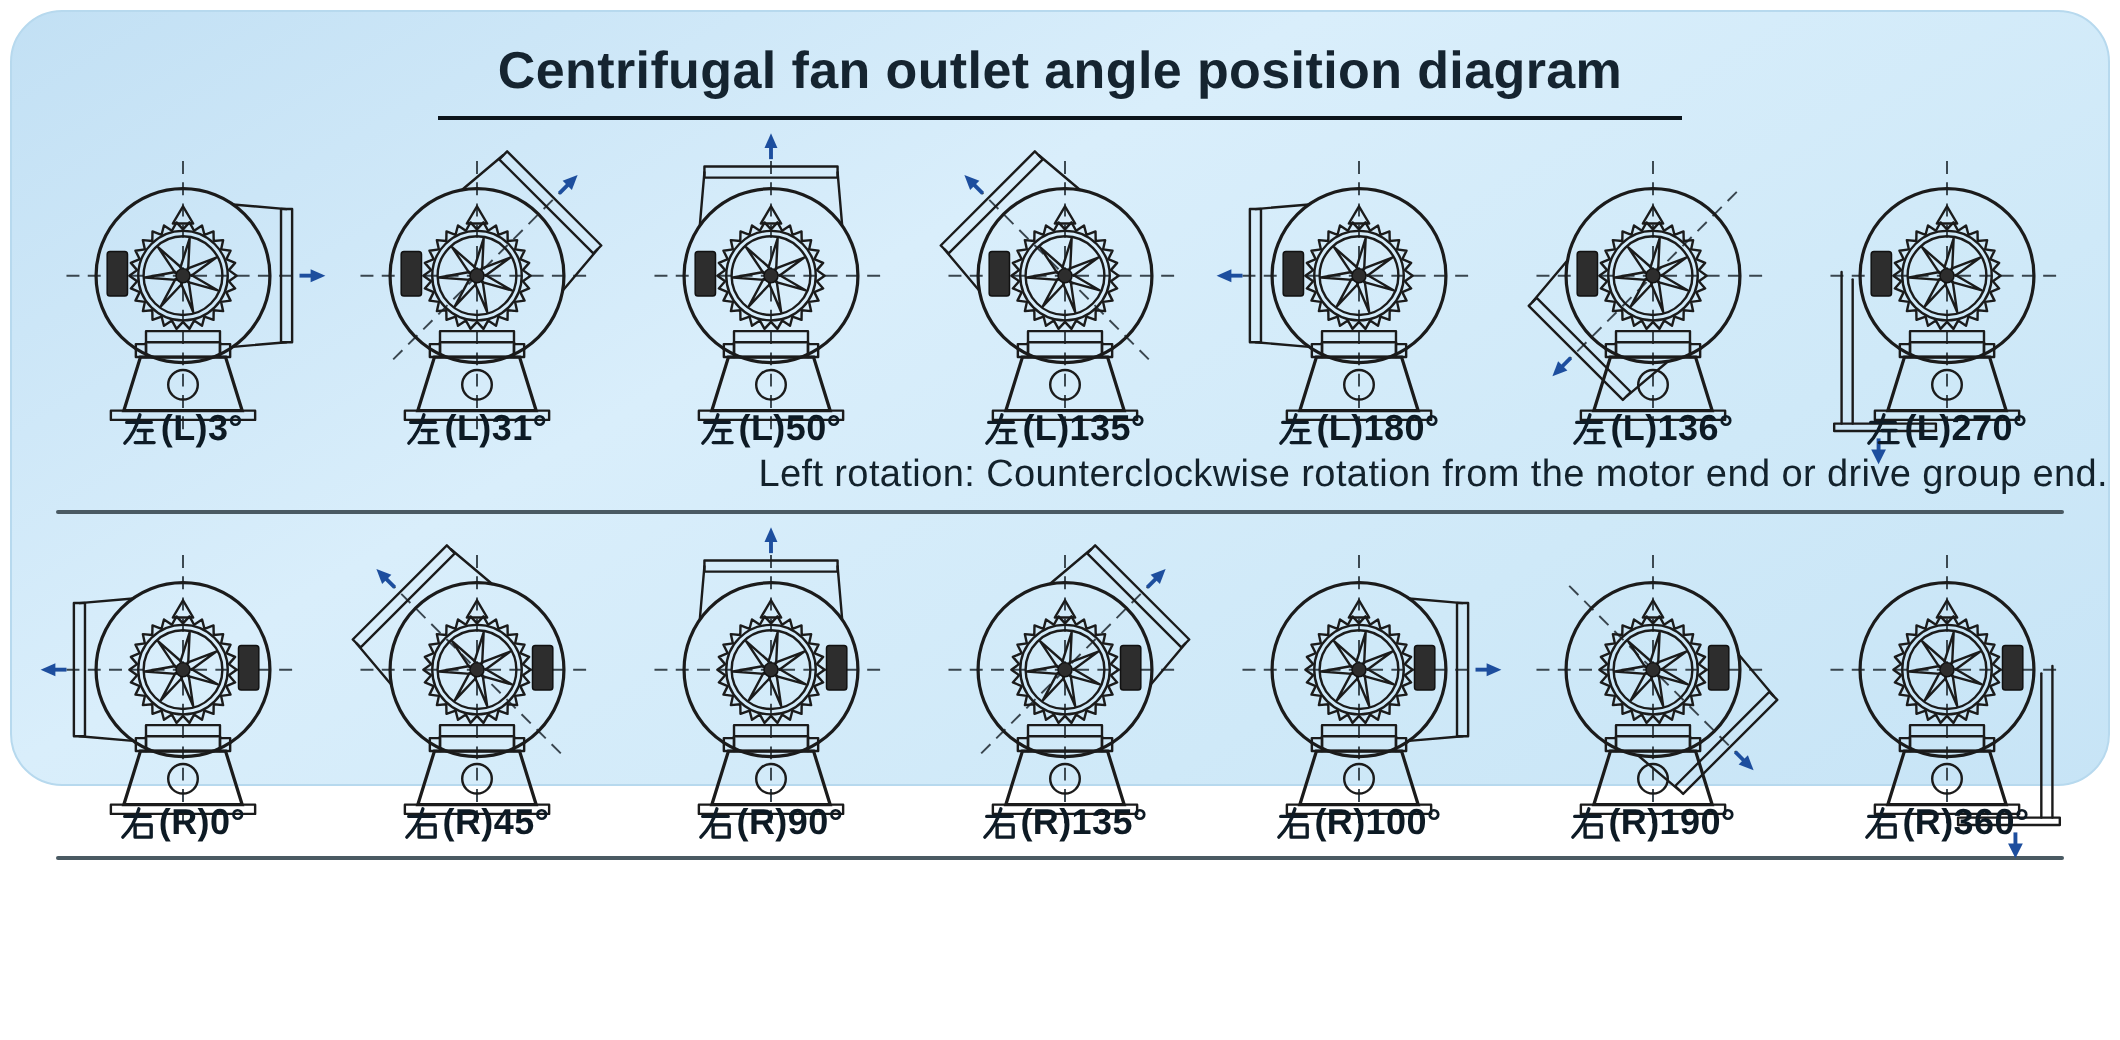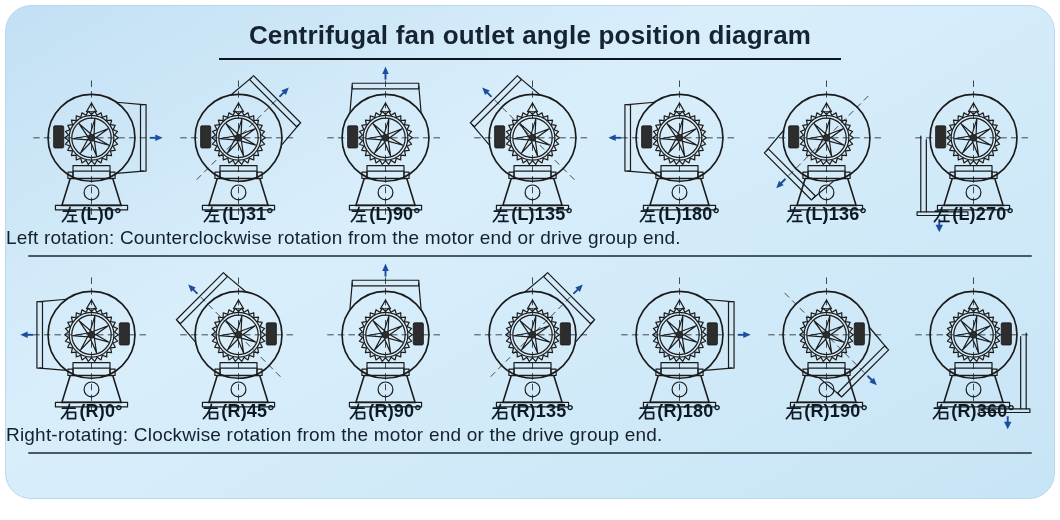--- a/index.html
+++ b/index.html
@@ -1,30 +1,30 @@
 <!DOCTYPE html>
 <html><head>
 <meta charset="utf-8">
 <style>
   html,body{margin:0;padding:0;background:#ffffff;width:1060px;height:520px;overflow:hidden;
     font-family:"Liberation Sans",sans-serif;}
-  .panel{box-sizing:border-box;margin:5px;width:1050px;height:494px;border-radius:26px;
+  .panel{box-sizing:border-box;margin:5px;width:1050px;height:388px;border-radius:26px;
     background:linear-gradient(150deg,#c2e0f4 0%,#d9eefb 38%,#cfe9f8 72%,#c7e4f6 100%);
     border:1px solid #b7d9ee;padding:6px 0 0 0;}
   .title-wrap{text-align:center;margin-top:6px;}
   .title{display:inline-block;font-size:26px;font-weight:600;color:#152430;
     padding:2px 30px 7px 30px;border-bottom:2.5px solid #0c151c;letter-spacing:.2px;}
   .fan-row{display:flex;justify-content:space-between;padding:0 12px;margin-top:2px;}
   .fan-figure{width:147px;display:flex;flex-direction:column;align-items:center;}
   .fan-svg{width:147px;height:172px;display:block;}
   .fan-label{margin-top:-30px;font-size:18px;font-weight:600;color:#0d1a24;
     display:flex;align-items:center;justify-content:center;gap:1px;letter-spacing:.2px;}
   .glyph-svg{width:17px;height:17px;margin-right:1px;}
   .glyph{stroke:#0e1b26;stroke-width:1.8;fill:none;stroke-linecap:round;stroke-linejoin:round;}
-  .caption{text-align:left;font-size:19px;color:#13222c;margin-top:2px;letter-spacing:.2px;}
+  .caption{text-align:right;font-size:19px;color:#13222c;margin-top:2px;letter-spacing:.2px;}
   .divider{height:2px;background:#4a5a63;margin:6px 22px 2px 22px;border-radius:1px;}
   
   .ink{stroke:#1b1b1b;stroke-width:1.3;fill:none;stroke-linecap:round;stroke-linejoin:round;}
   .ink2{stroke:#1b1b1b;stroke-width:1.75;fill:none;}
   .dash{stroke:#39454e;stroke-width:1.05;stroke-dasharray:7 4.5;fill:none;}
   .arrow{stroke:#1d4e9e;stroke-width:2.1;fill:none;}
   .arrowhead{fill:#1d4e9e;stroke:none;}
   .dark{fill:#2d2d2d;stroke:#111;stroke-width:.8;}
 </style>
 </head>
@@ -78,21 +78,21 @@
             <polygon points="69.5,41.8 80.5,41.8 75.0,32.5" class="ink"></polygon>
           </g>
           <g>
             <rect x="34" y="57" width="11" height="24" rx="1.5" class="dark"></rect>
           </g>
         </svg>
         <div class="fan-label">
           <svg viewBox="0 0 18 18" class="glyph-svg">
             <path d="M2.5 5.5 H15.5 M9.5 1.5 C8 7 5.5 12.5 1.5 16.5 M8.5 9.8 H16 M12.2 9.8 V16.2 M7 16.2 H17" class="glyph"></path>
           </svg>
-          <span>(L)0°</span>
+          <span>(L)3°</span>
         </div>
       </div>
       <div class="fan-figure">
         <svg viewBox="-3 -12 156 186" class="fan-svg">
           <g>
             <line x1="12.0" y1="70.0" x2="138.0" y2="70.0" class="dash"></line>
             <line x1="75.0" y1="8.0" x2="75.0" y2="156.0" class="dash"></line>
             <line x1="29.7" y1="115.3" x2="120.3" y2="24.7" class="dash"></line>
           </g>
           <g>
@@ -183,21 +183,21 @@
             <polygon points="69.5,41.8 80.5,41.8 75.0,32.5" class="ink"></polygon>
           </g>
           <g>
             <rect x="34" y="57" width="11" height="24" rx="1.5" class="dark"></rect>
           </g>
         </svg>
         <div class="fan-label">
           <svg viewBox="0 0 18 18" class="glyph-svg">
             <path d="M2.5 5.5 H15.5 M9.5 1.5 C8 7 5.5 12.5 1.5 16.5 M8.5 9.8 H16 M12.2 9.8 V16.2 M7 16.2 H17" class="glyph"></path>
           </svg>
-          <span>(L)90°</span>
+          <span>(L)50°</span>
         </div>
       </div>
       <div class="fan-figure">
         <svg viewBox="-3 -12 156 186" class="fan-svg">
           <g>
             <line x1="12.0" y1="70.0" x2="138.0" y2="70.0" class="dash"></line>
             <line x1="75.0" y1="8.0" x2="75.0" y2="156.0" class="dash"></line>
             <line x1="120.3" y1="115.3" x2="29.7" y2="24.7" class="dash"></line>
           </g>
           <g>
@@ -660,21 +660,21 @@
             <polygon points="69.5,41.8 80.5,41.8 75.0,32.5" class="ink"></polygon>
           </g>
           <g>
             <rect x="105" y="57" width="11" height="24" rx="1.5" class="dark"></rect>
           </g>
         </svg>
         <div class="fan-label">
           <svg viewBox="0 0 18 18" class="glyph-svg">
             <path d="M2.5 5.5 H16 M10 1.5 C8.5 7 5.5 12.5 1.5 16.5 M8 10 H16.5 V16.5 H8 Z" class="glyph"></path>
           </svg>
-          <span>(R)180°</span>
+          <span>(R)100°</span>
         </div>
       </div>
       <div class="fan-figure">
         <svg viewBox="-3 -12 156 186" class="fan-svg">
           <g>
             <line x1="12.0" y1="70.0" x2="138.0" y2="70.0" class="dash"></line>
             <line x1="75.0" y1="8.0" x2="75.0" y2="156.0" class="dash"></line>
             <line x1="29.7" y1="24.7" x2="120.3" y2="115.3" class="dash"></line>
           </g>
           <g>
@@ -769,15 +769,14 @@
           </g>
         </svg>
         <div class="fan-label">
           <svg viewBox="0 0 18 18" class="glyph-svg">
             <path d="M2.5 5.5 H16 M10 1.5 C8.5 7 5.5 12.5 1.5 16.5 M8 10 H16.5 V16.5 H8 Z" class="glyph"></path>
           </svg>
           <span>(R)360°</span>
         </div>
       </div>
     </div>
-  <div class="caption">Right-rotating: Clockwise rotation from the motor end or the drive group end.</div>
   <div class="divider"></div>
 </div>
 
 </body></html>

